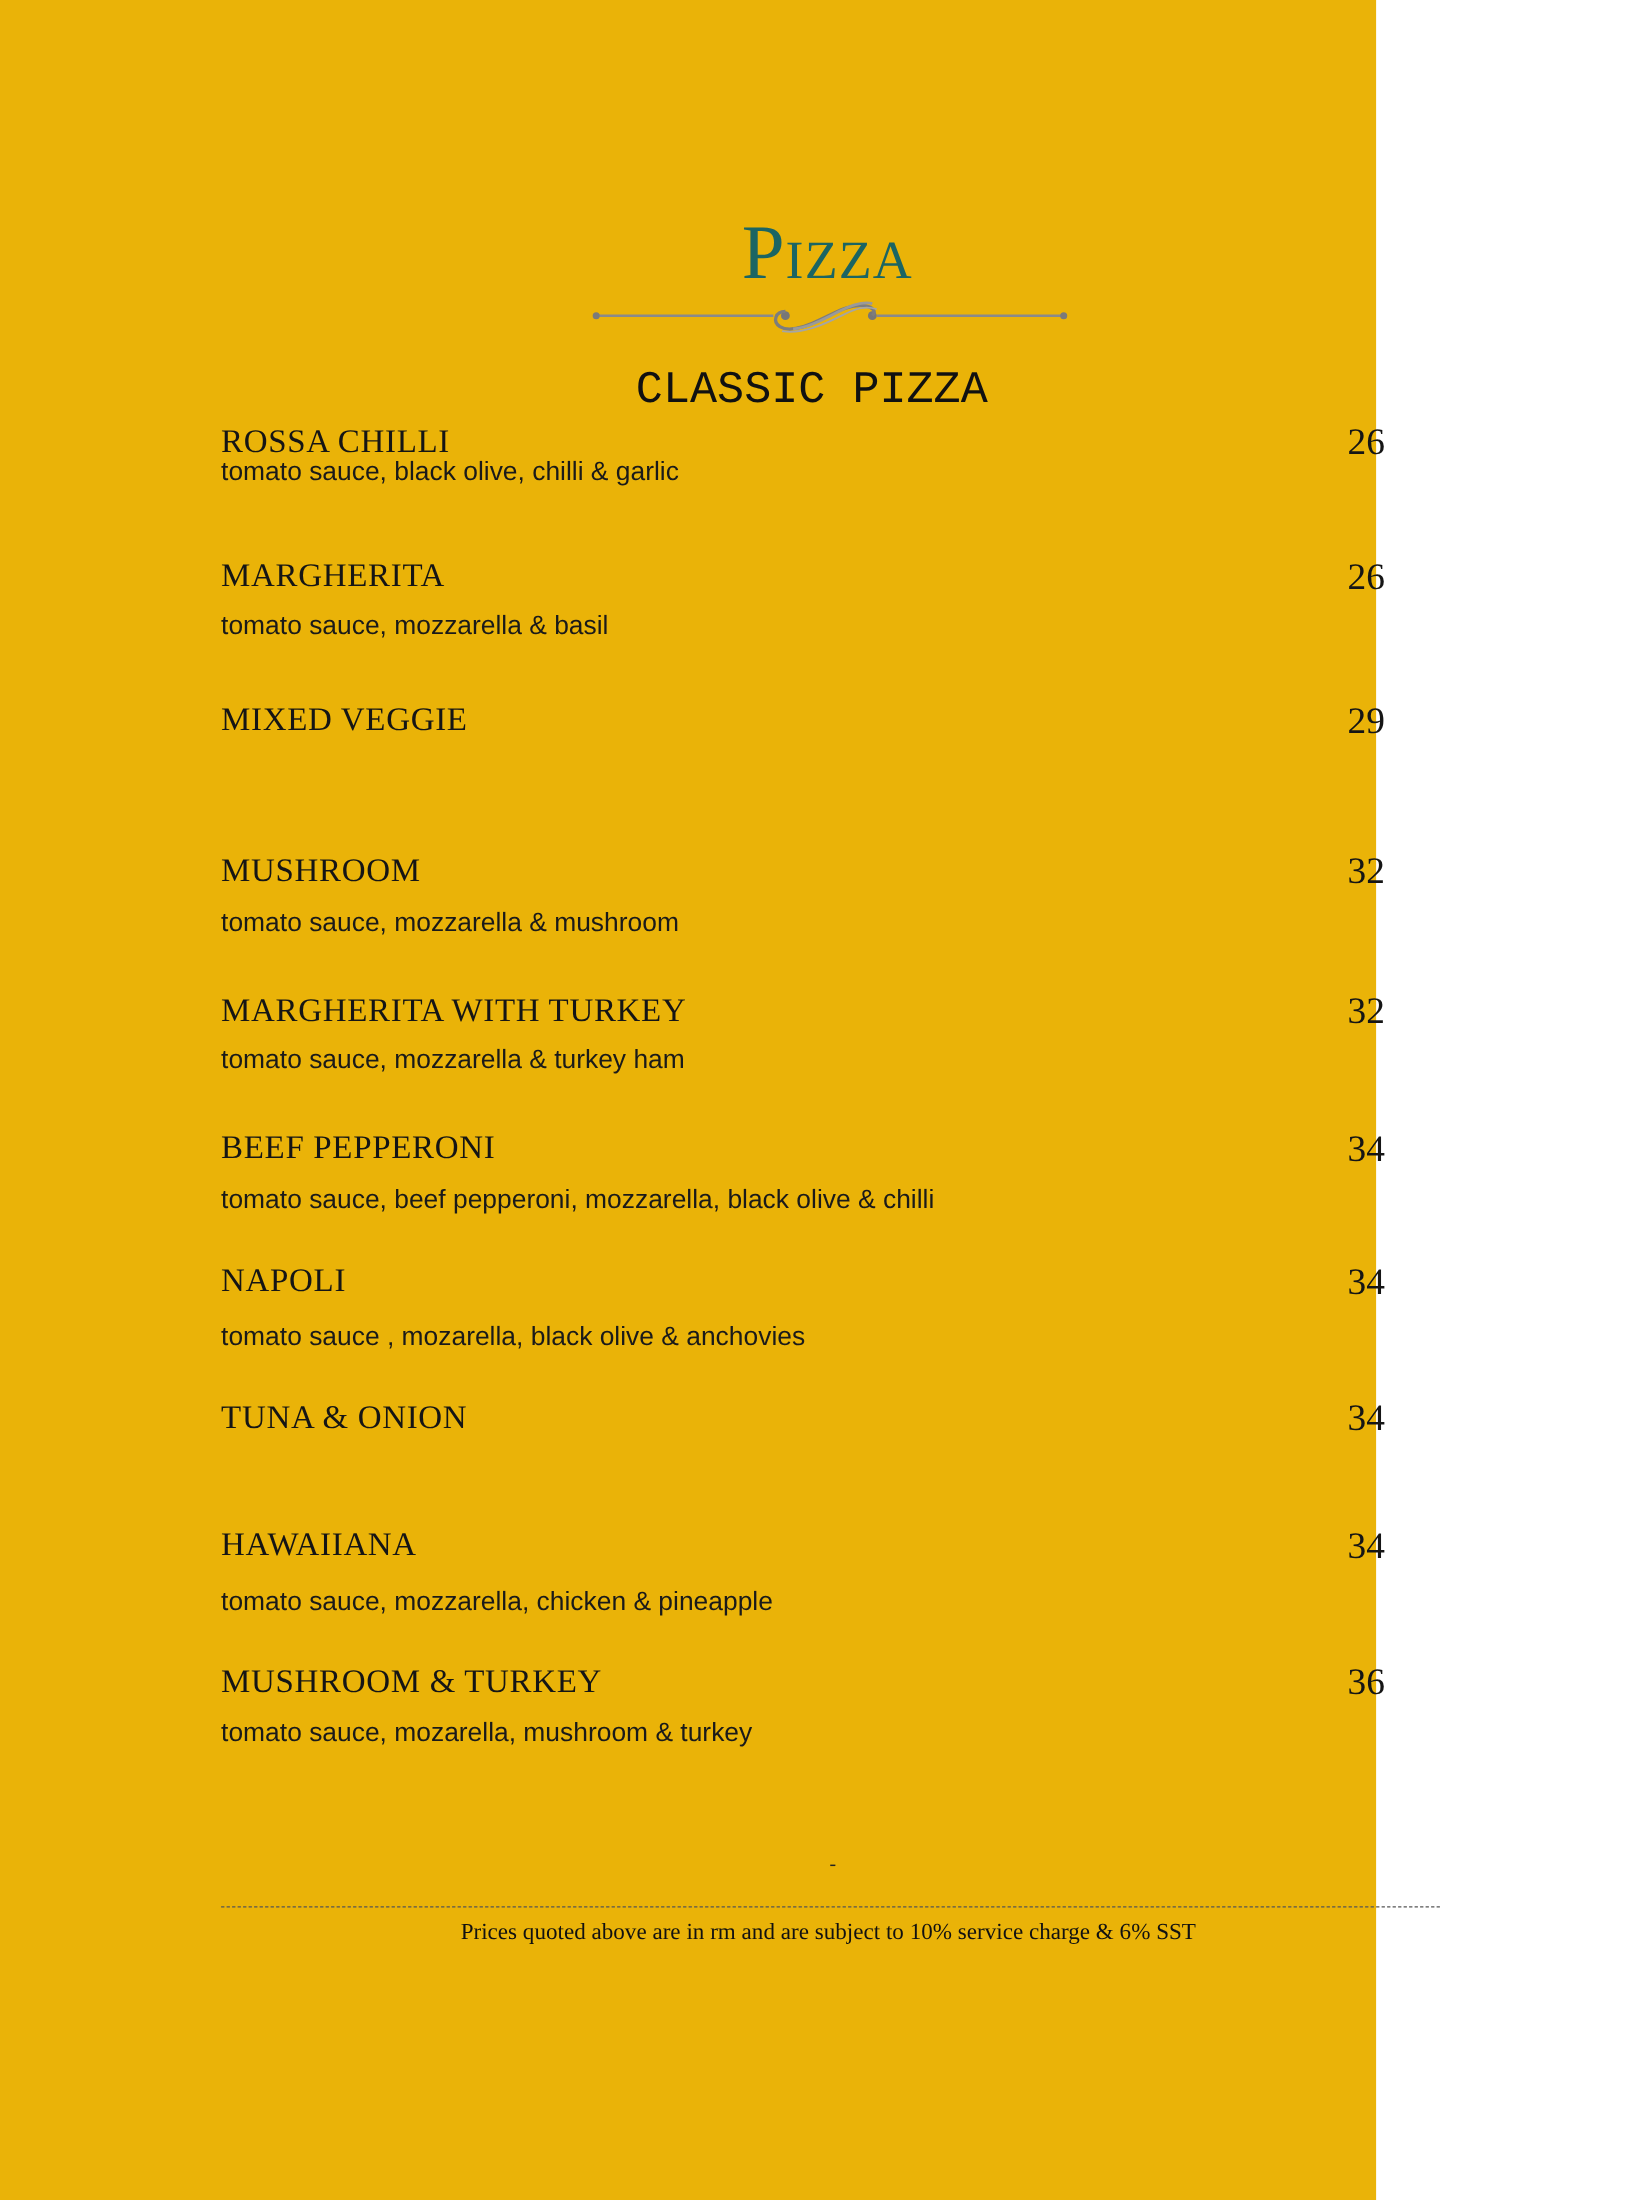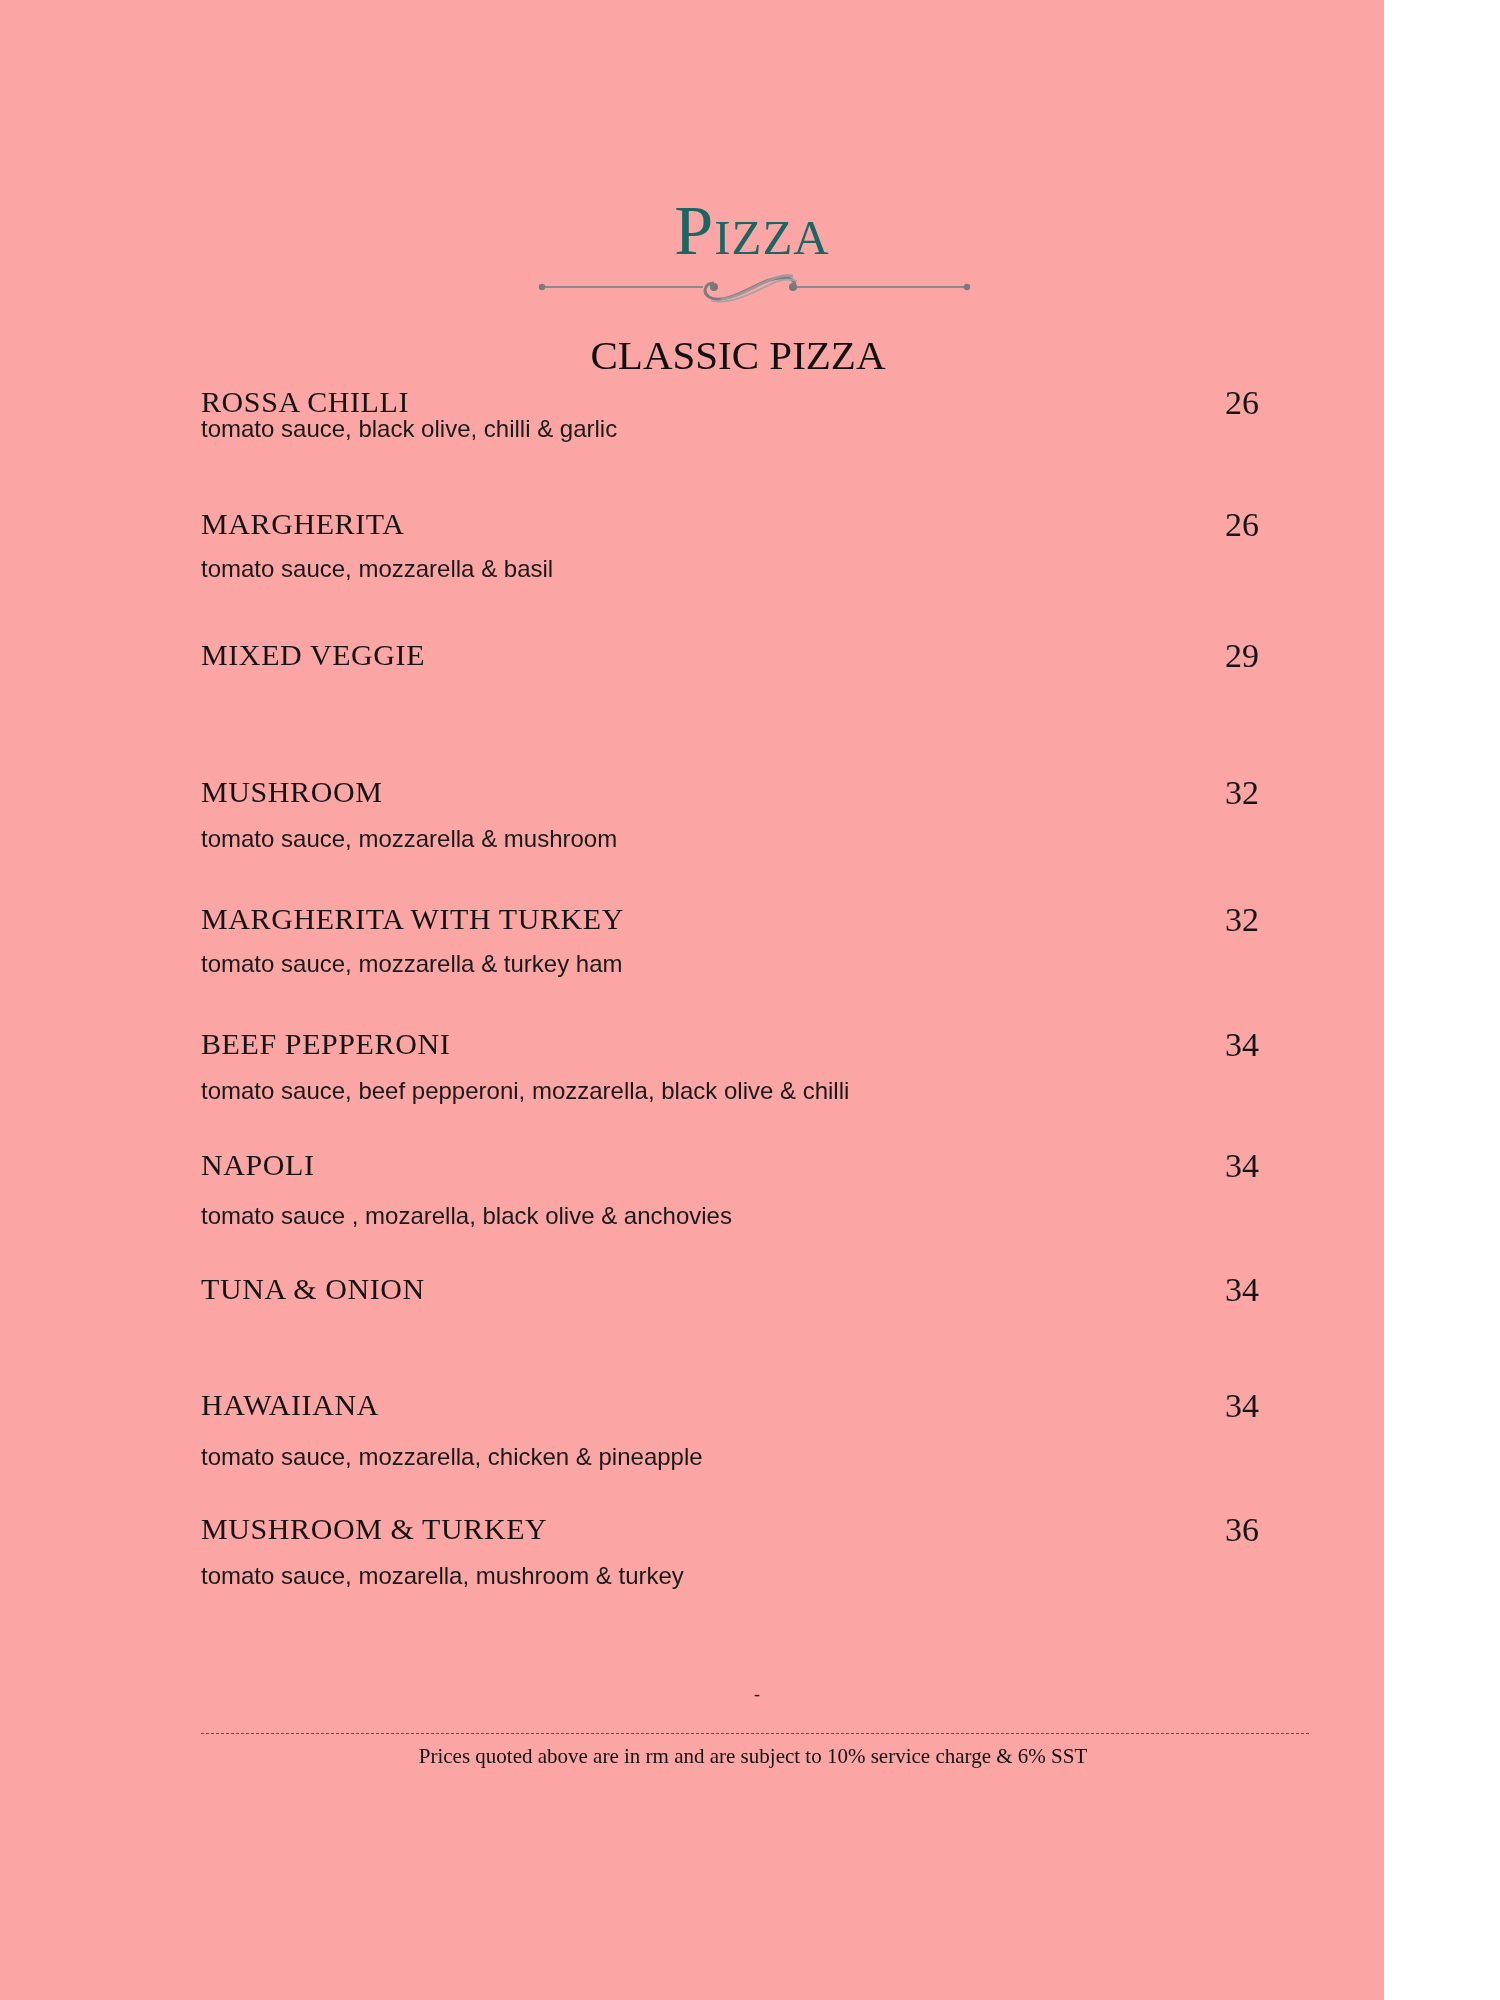--- a/index.html
+++ b/index.html
@@ -1,27 +1,27 @@
 <!DOCTYPE html>
 <html><head>
 <meta charset="utf-8">
 <style>
   html, body { margin: 0; padding: 0; background: #ffffff; }
   body { width: 1500px; height: 2000px; position: relative; overflow: hidden; }
-  .page { position: absolute; left: 0; top: 0; width: 1384px; height: 2000px; background: #fca5a5; }
+  .page { position: absolute; left: 0; top: 0; width: 1251px; height: 2000px; background: #eab308; }
   .title {
     position: absolute; left: 0; width: 1504px; top: 196px; text-align: center;
     font-family: "Liberation Serif", "DejaVu Serif", serif;
     font-size: 70px; line-height: 1; color: #1b6563;
     font-variant: small-caps; letter-spacing: 1px;
   }
   .ornament { position: absolute; left: 535px; top: 268px; width: 440px; height: 40px; }
   .section-title {
     position: absolute; left: 0; width: 1476px; top: 335px; text-align: center;
-    font-family: Liberation Serif, serif;
+    font-family: Liberation Mono, monospace;
     font-size: 41px; line-height: 1; color: #111;
   }
   .item-name {
     position: absolute; left: 201px;
     font-family: "Liberation Serif", "DejaVu Serif", serif;
     font-size: 30px; line-height: 1; color: #151515; letter-spacing: 0.6px;
     white-space: nowrap;
   }
   .item-price {
     position: absolute; left: 1225px;

